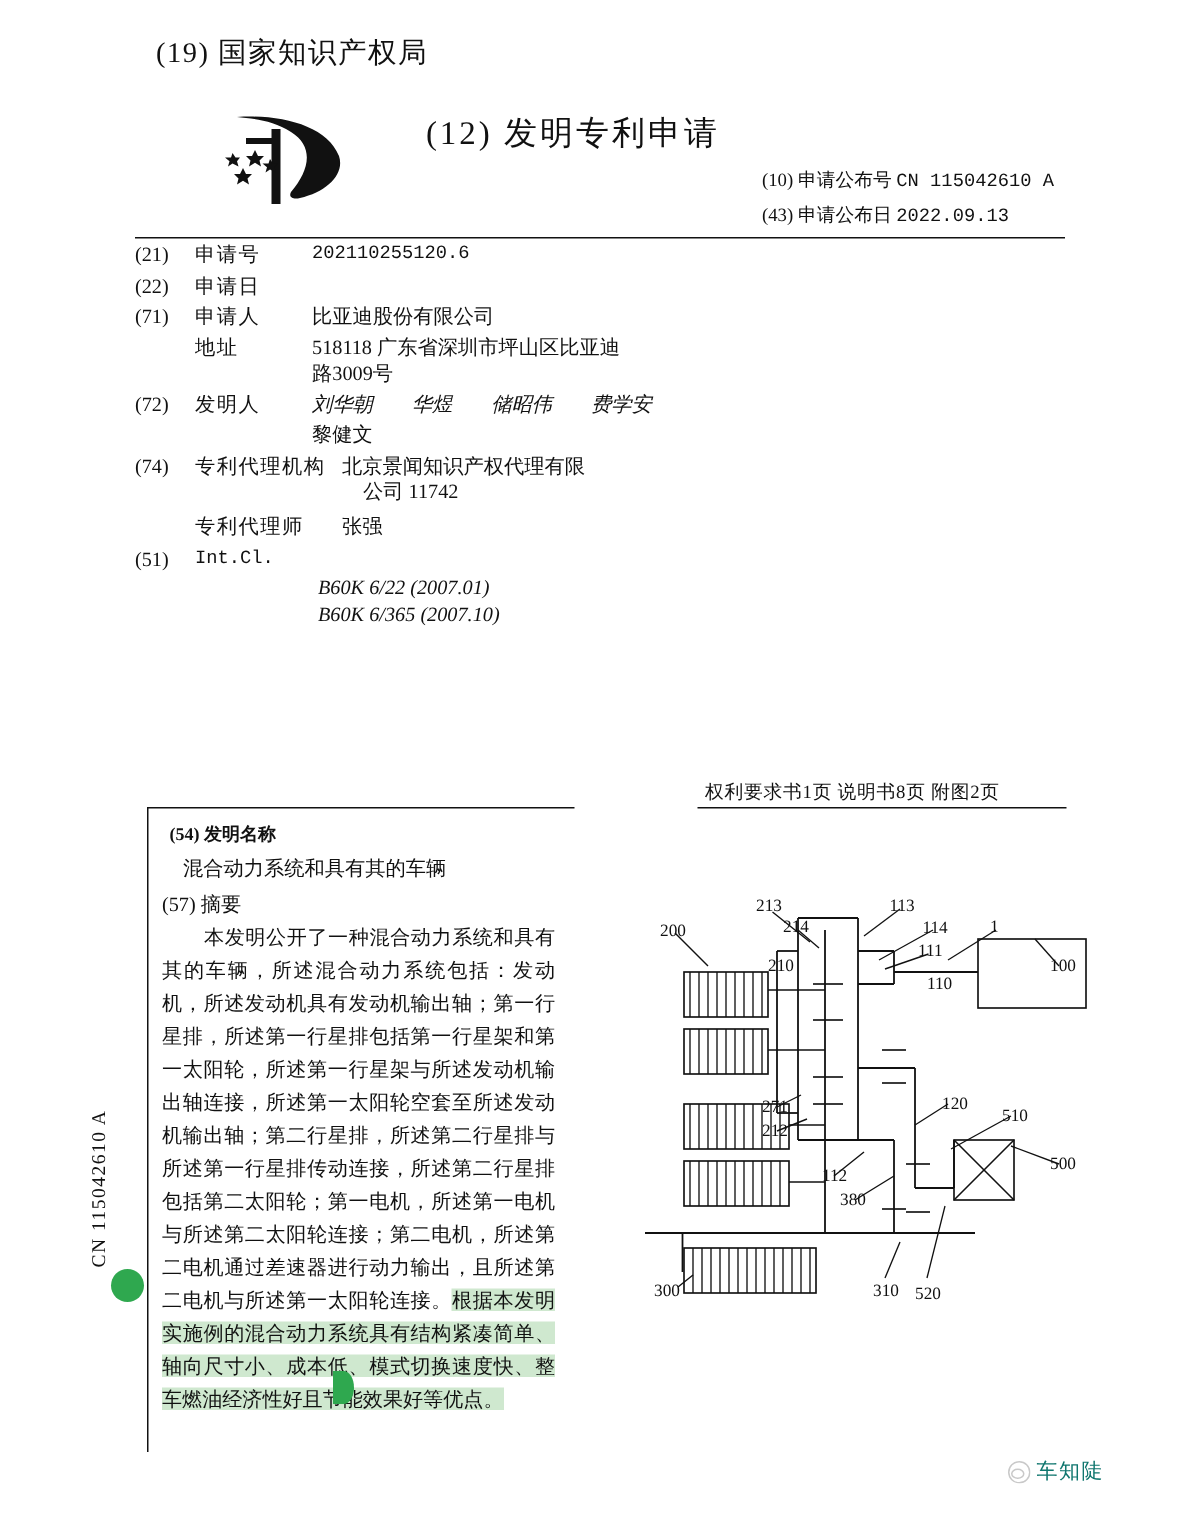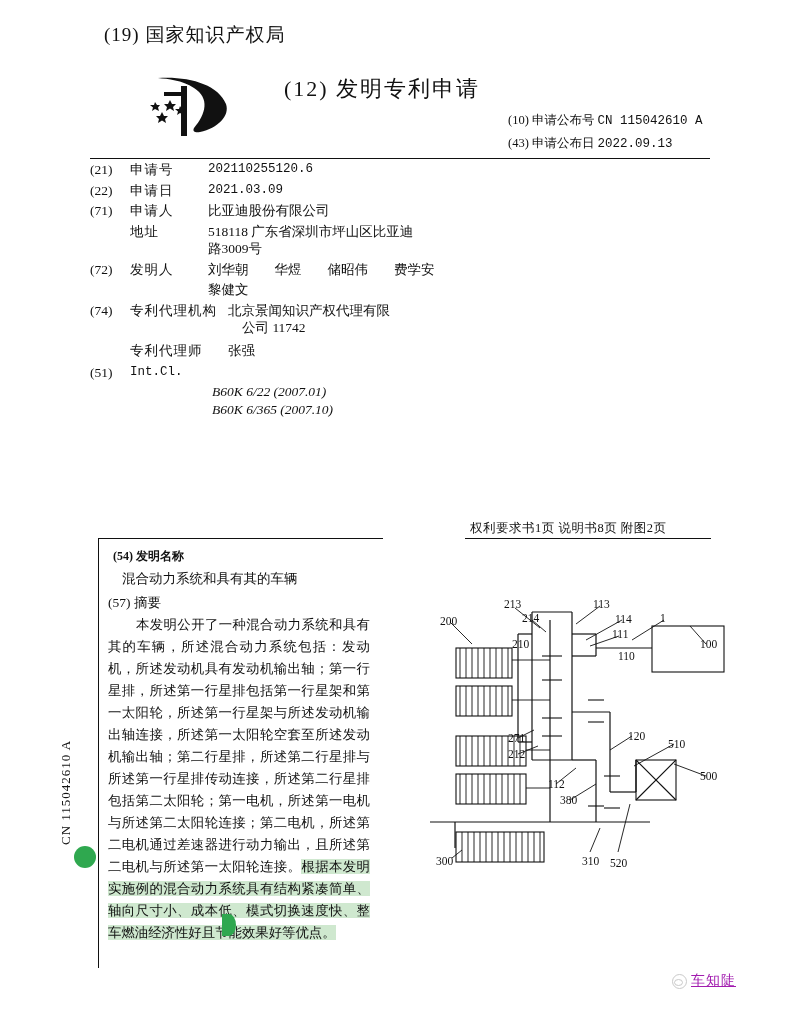--- a/index.html
+++ b/index.html
@@ -37,21 +37,21 @@
 
   
   .bib{position:absolute;left:90px;top:163px;width:640px;font-size:13.5px;line-height:1.0;}
   .row{display:flex;margin-bottom:7px;}
   .code{width:40px;flex:0 0 40px;font-family:"Liberation Serif",serif;}
   .field{flex:0 0 78px;width:78px;letter-spacing:1px;}
   .val{flex:1;}
   .mono{font-family:"Liberation Mono", monospace;font-size:12.5px;}
   .italic-cl{font-style:italic;font-family:"Liberation Serif",serif;}
   .cl-line{margin-left:118px;font-size:13.5px;}
-  .inv-cols span{display:inline-block;margin-right:26px;}
+  .inv-cols span{display:inline-block;margin-right:26px;font-style:italic;}
   .small-gap{margin-bottom:4px;}
 
   
   .claims{
     position:absolute;left:470px;top:520px;font-size:12.5px;letter-spacing:.5px;
   }
   .rule-mid{
     position:absolute;left:465px;top:538px;width:246px;height:1px;background:#111;
   }
   .rule-vert{
@@ -79,22 +79,22 @@
     font-size:13px;letter-spacing:1px;white-space:nowrap;
   }
 
   
   .blob{position:absolute;width:22px;height:22px;border-radius:50%;background:#2fa84f;}
   .blob.b1{left:74px;top:846px;}
   .blob.b2{left:222px;top:914px;border-radius:0 50% 50% 0;width:14px;height:22px;}
 
   
   .wm{
-    position:absolute;left:672px;top:972px;font-size:14px;color:#a21caf;
-    letter-spacing:1px;display:flex;align-items:center;gap:4px;text-decoration:underline;
+    position:absolute;left:672px;top:972px;font-size:14px;color:#0f766e;
+    letter-spacing:1px;display:flex;align-items:center;gap:4px;
   }
   .wm svg{display:block;}
 
   
   .drawing{position:absolute;left:400px;top:560px;width:380px;height:330px;}
   .lbl{position:absolute;font-size:11.5px;font-family:"Liberation Serif",serif;}
 </style>
 </head>
 <body>
 
@@ -139,21 +139,20 @@
 
     <div class="row">
       <div class="code">(21)</div>
       <div class="field">申请号</div>
       <div class="val mono">202110255120.6</div>
     </div>
 
     <div class="row">
       <div class="code">(22)</div>
       <div class="field">申请日</div>
-      <div class="val mono">2021.03.09</div>
     </div>
 
     <div class="row">
       <div class="code">(71)</div>
       <div class="field">申请人</div>
       <div class="val">比亚迪股份有限公司</div>
     </div>
 
     <div class="row small-gap">
       <div class="code"></div>

